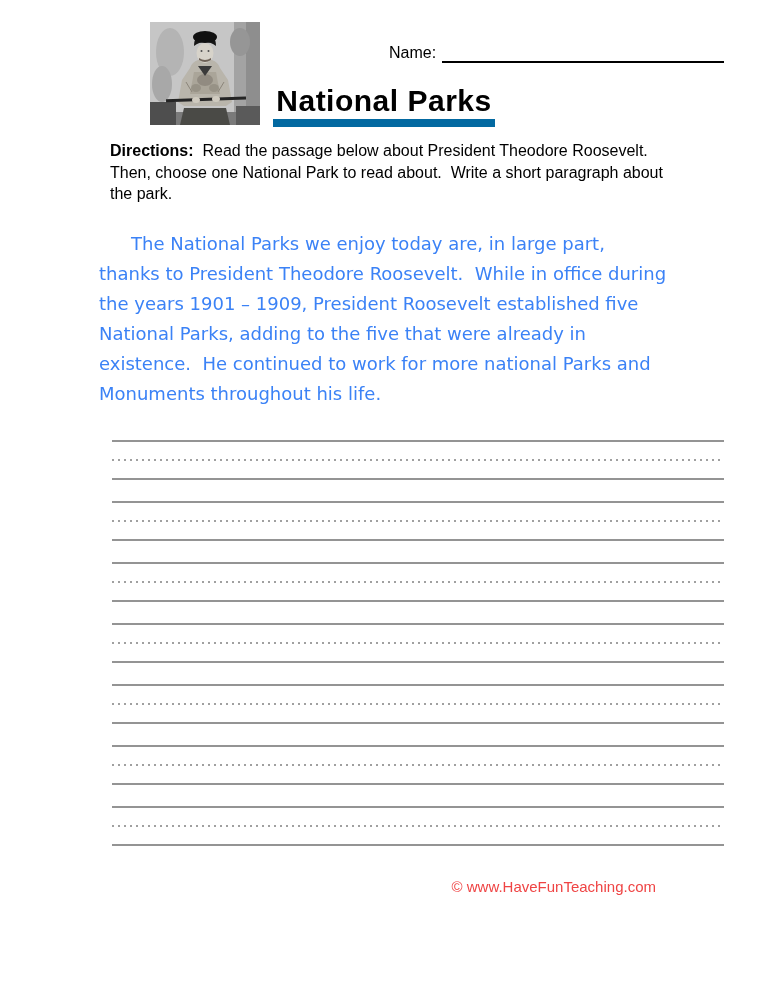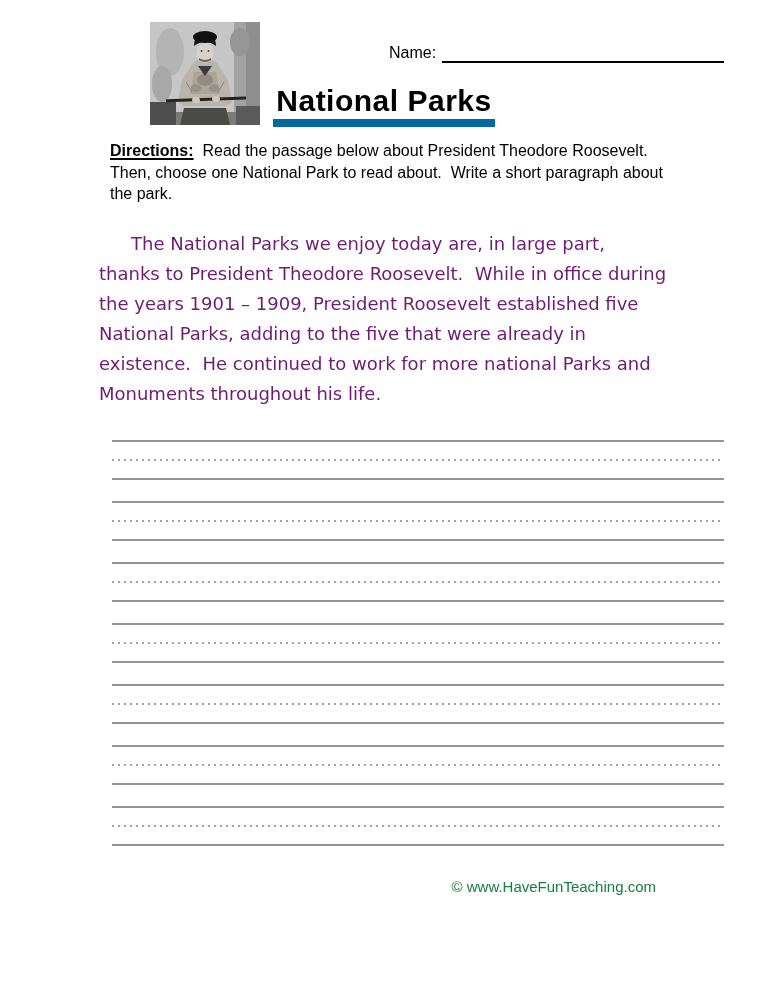--- a/index.html
+++ b/index.html
@@ -50,33 +50,32 @@
   }
 
   
   .directions {
     margin: 10px 60px 0 66px;
     font-size: 16px;
     line-height: 21.5px;
   }
   .dir-label {
     font-weight: bold;
-    text-decoration: underline;
     text-decoration-thickness: 2px;
     text-underline-offset: 2px;
   }
   .dir-text { white-space: pre-wrap; }
 
   
   .passage {
     margin: 24px 56px 0 55px;
     font-family: cursive, "DejaVu Sans", sans-serif;
     font-size: 18px;
     line-height: 30px;
-    color: #701a75;
+    color: #3b82f6;
   }
   .passage p { white-space: pre-wrap; }
   .passage .p1 { text-indent: 32px; margin-bottom: 8px; }
   .passage .p2 { text-indent: 40px; }
 
   
   .lines {
     margin: 31px 0 0 68px;
     width: 632px;
   }
@@ -93,21 +92,21 @@
     height: 2px;
     background-image: repeating-linear-gradient(90deg,
       #a0a0a0 0, #a0a0a0 2px, transparent 2px, transparent 6px);
   }
 
   
   .footer {
     margin: 32px 68px 0 0;
     text-align: right;
     font-size: 15px;
-    color: #15803d;
+    color: #ef4444;
   }
 </style>
 </head>
 <body>
 
 <div class="page">
 
   <div class="header">
 
     <div class="photo">

